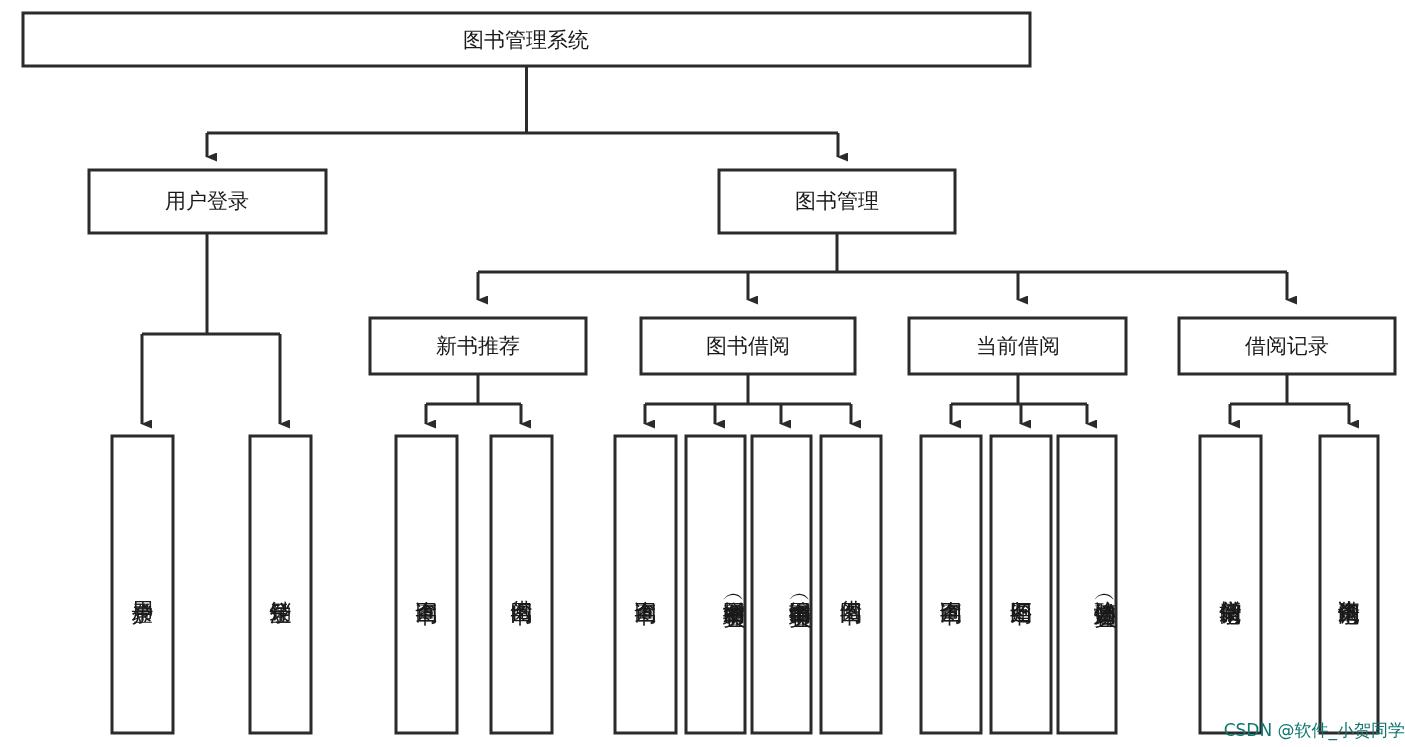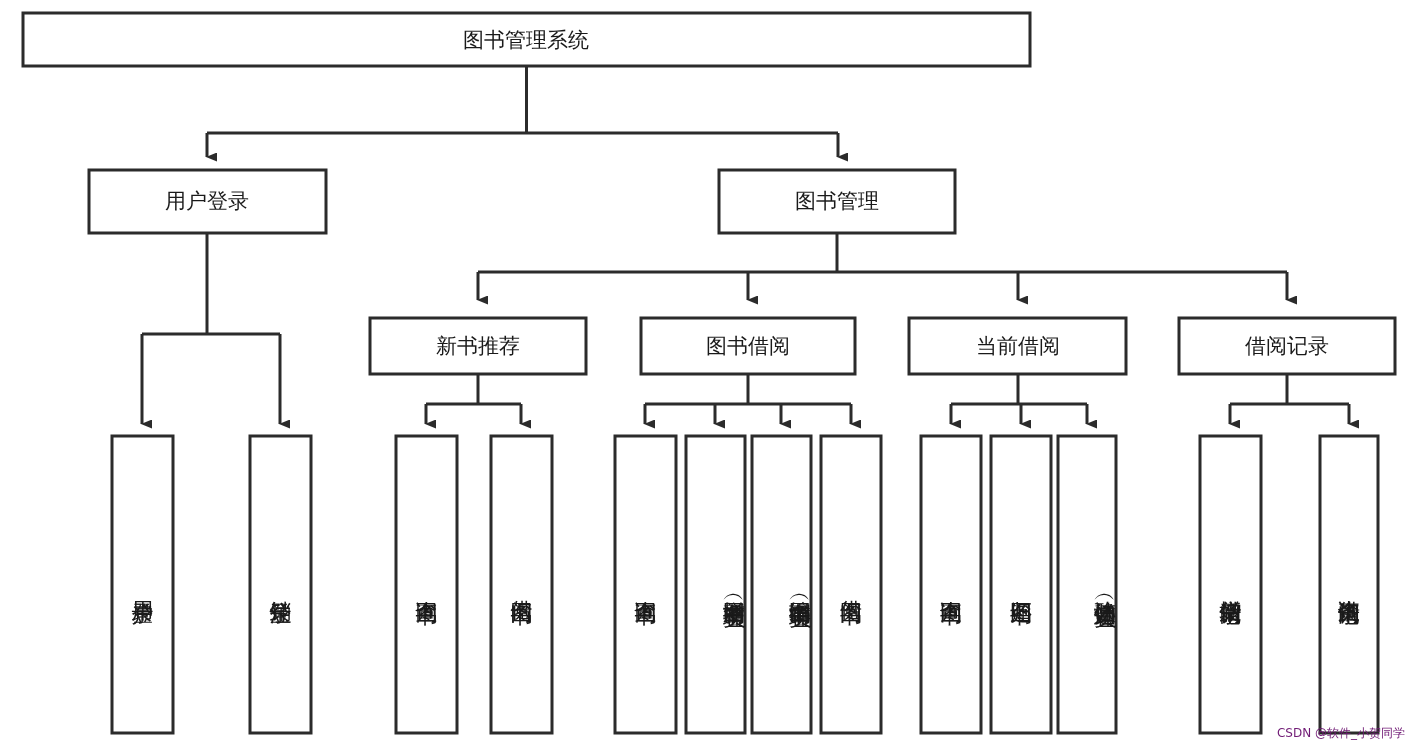--- a/index.html
+++ b/index.html
@@ -59,22 +59,22 @@
     align-items: center;
     justify-content: center;
     white-space: nowrap;
     pointer-events: none;
   }
   .watermark {
     position: absolute;
     right: 8px;
     bottom: 5px;
     font-family: "DejaVu Sans", "Liberation Sans", sans-serif;
-    font-size: 12px;
-    color: #701a75;
+    font-size: 17px;
+    color: #0f766e;
     white-space: nowrap;
   }
 </style>
 </head>
 <body>
 
 <div id="diagram-root">
 
   <svg id="diagram-svg" viewBox="0 0 1405 747">
     <defs>

